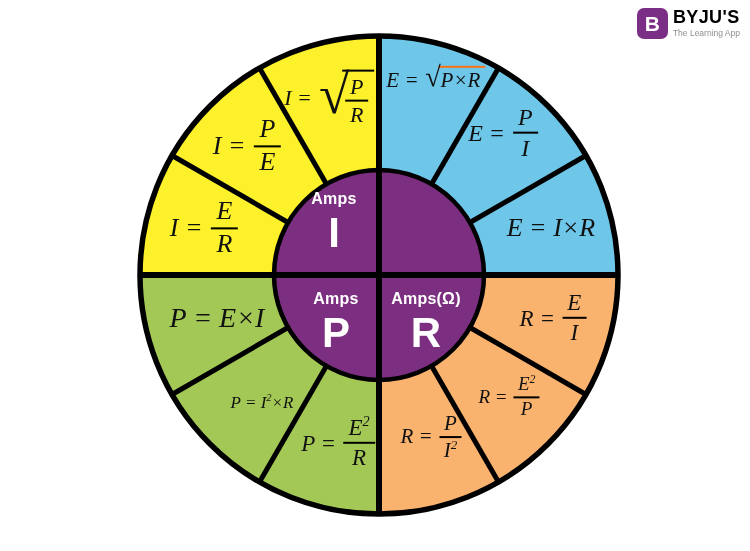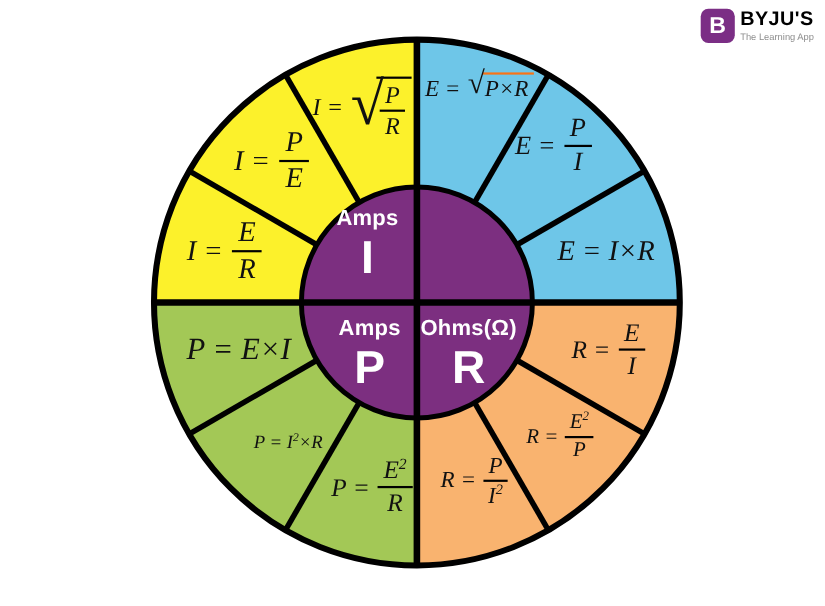--- a/index.html
+++ b/index.html
@@ -26,21 +26,21 @@
   .sqrt-line .rad{font-size:1.35em;transform:translateY(-0.1em);margin-right:-0.1em;}
   .sqrt-line .radicand{border-top:2px solid #f97316;padding:0.1em 0.25em 0 0.12em;font-style:italic;}
   .fs26{font-size:26px;} .fs24{font-size:24px;} .fs23{font-size:23px;}
   .fs22{font-size:22px;} .fs21{font-size:21px;}
   .fs19{font-size:19px;} .fs17{font-size:17px;} .fs28{font-size:28px;}
   
   .qlabel{
     position:absolute;transform:translate(-50%,-50%);text-align:center;
     color:#fff;font-family:"Liberation Sans",sans-serif;font-weight:bold;line-height:1;
   }
-  .qword{font-size:20px;margin-bottom:5px;letter-spacing:0.2px;}
+  .qword{font-size:16px;margin-bottom:5px;letter-spacing:0.2px;}
   .qsym{font-size:42px;}
   
   .logo{position:absolute;top:8px;right:10px;display:flex;align-items:flex-start;gap:5px;}
   .logo-badge{
     width:31px;height:31px;border-radius:7px;background:#7B2E85;
     display:flex;align-items:center;justify-content:center;
     color:#fff;font-family:"Liberation Sans",sans-serif;font-weight:bold;font-size:21px;
   }
   .logo-text{display:flex;flex-direction:column;}
   .logo-brand{color:#000000;font-family:"Liberation Sans",sans-serif;font-weight:bold;
@@ -173,21 +173,21 @@
 
   <div class="qlabel" style="left:334px;top:222px">
     <div class="qword">Amps</div>
     <div class="qsym">I</div>
   </div>
   <div class="qlabel" style="left:336px;top:322px">
     <div class="qword">Amps</div>
     <div class="qsym">P</div>
   </div>
   <div class="qlabel" style="left:426px;top:322px">
-    <div class="qword">Ohms(Ω)</div>
+    <div class="qword">Amps(Ω)</div>
     <div class="qsym">R</div>
   </div>
 
   <div class="logo">
     <div class="logo-badge">B</div>
     <div class="logo-text">
       <div class="logo-brand">BYJU'S</div>
       <div class="logo-tagline">The Learning App</div>
     </div>
   </div>

